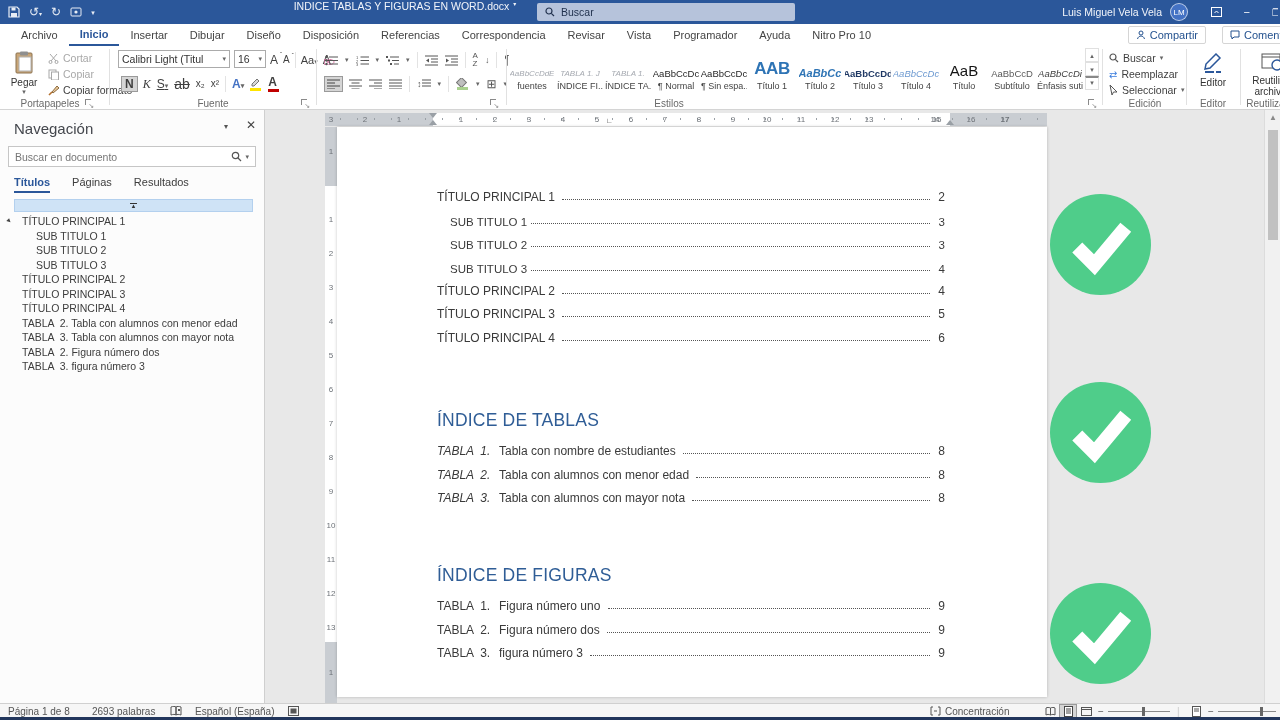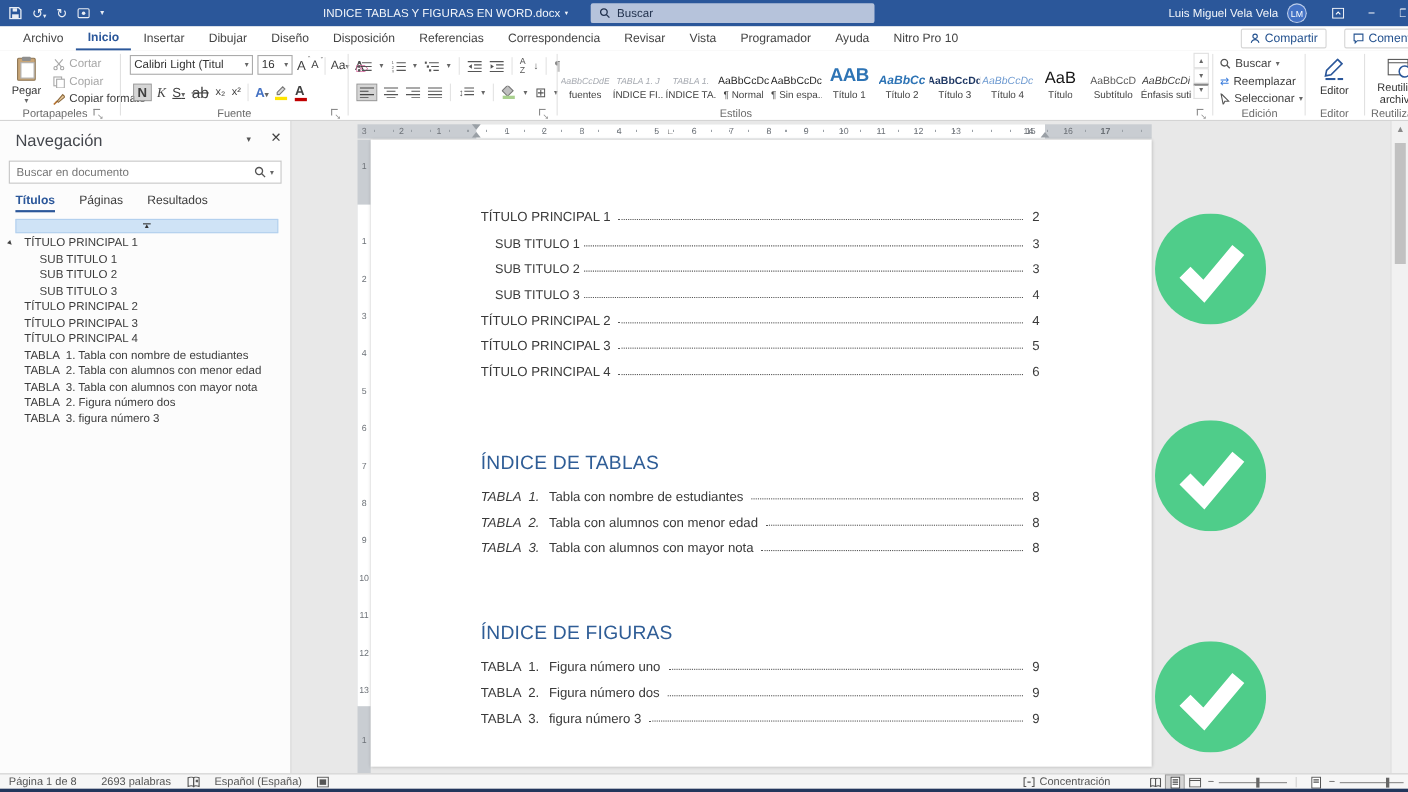--- a/index.html
+++ b/index.html
@@ -6,21 +6,21 @@
   html,body{width:1280px;height:720px;overflow:hidden}
   .app{position:relative;width:1280px;height:720px;background:#e8e8e8;
        font-family:"Liberation Sans",sans-serif;color:#444;overflow:hidden}
   .abs{position:absolute}
 
   
   .titlebar{position:absolute;left:0;top:0;width:1280px;height:24px;background:#2b579a;color:#fff;
             display:flex;align-items:center;font-size:10.5px}
   .qat{position:absolute;left:8px;top:0;height:24px;display:flex;align-items:center;gap:9px}
   .qat .g{color:#e8edf5;font-size:12px;line-height:1}
-  .tb-title{position:absolute;left:290px;top:0;width:230px;height:24px;display:flex;align-items:center;
+  .tb-title{position:absolute;left:290px;top:0;width:230px;height:24px;display:flex;
             justify-content:center;white-space:nowrap;color:#f2f5fa}
   .tb-search{position:absolute;left:537px;top:3px;width:258px;height:18px;background:#b6c3db;border-radius:2px;
              display:flex;align-items:center;gap:6px;padding:0 8px;color:#22324e}
   .tb-user{position:absolute;right:118px;top:0;height:24px;display:flex;align-items:center;color:#f2f5fa}
   .avatar{position:absolute;right:92px;top:3px;width:18px;height:18px;border-radius:50%;background:#4472c4;
           border:1px solid rgba(255,255,255,.65);color:#fff;font-size:8px;display:flex;align-items:center;justify-content:center}
   .winctl{position:absolute;right:0;top:0;height:24px;display:flex;align-items:center;gap:22px;padding-right:2px;color:#fff}
 
   
   .tabsrow{position:absolute;left:0;top:24px;width:1280px;height:22px;background:#fff;display:flex;align-items:stretch}
@@ -567,21 +567,20 @@
       <span class="jump">▲</span>
     </div>
     <div class="nv-items">
         <div class="nav-item level-1 expanded">TÍTULO PRINCIPAL 1</div>
         <div class="nav-item level-2">SUB TITULO 1</div>
         <div class="nav-item level-2">SUB TITULO 2</div>
         <div class="nav-item level-2">SUB TITULO 3</div>
         <div class="nav-item level-1">TÍTULO PRINCIPAL 2</div>
         <div class="nav-item level-1">TÍTULO PRINCIPAL 3</div>
         <div class="nav-item level-1">TÍTULO PRINCIPAL 4</div>
-        <div class="nav-item level-1">TABLA  1. Tabla con nombre de estudiantes</div>
         <div class="nav-item level-1">TABLA  2. Tabla con alumnos con menor edad</div>
         <div class="nav-item level-1">TABLA  3. Tabla con alumnos con mayor nota</div>
         <div class="nav-item level-1">TABLA  2. Figura número dos</div>
         <div class="nav-item level-1">TABLA  3. figura número 3</div>
       </div>
   </div>
 
   <div class="hruler">
     <div class="hr-white"></div>
     <div class="hr-dots"></div>

